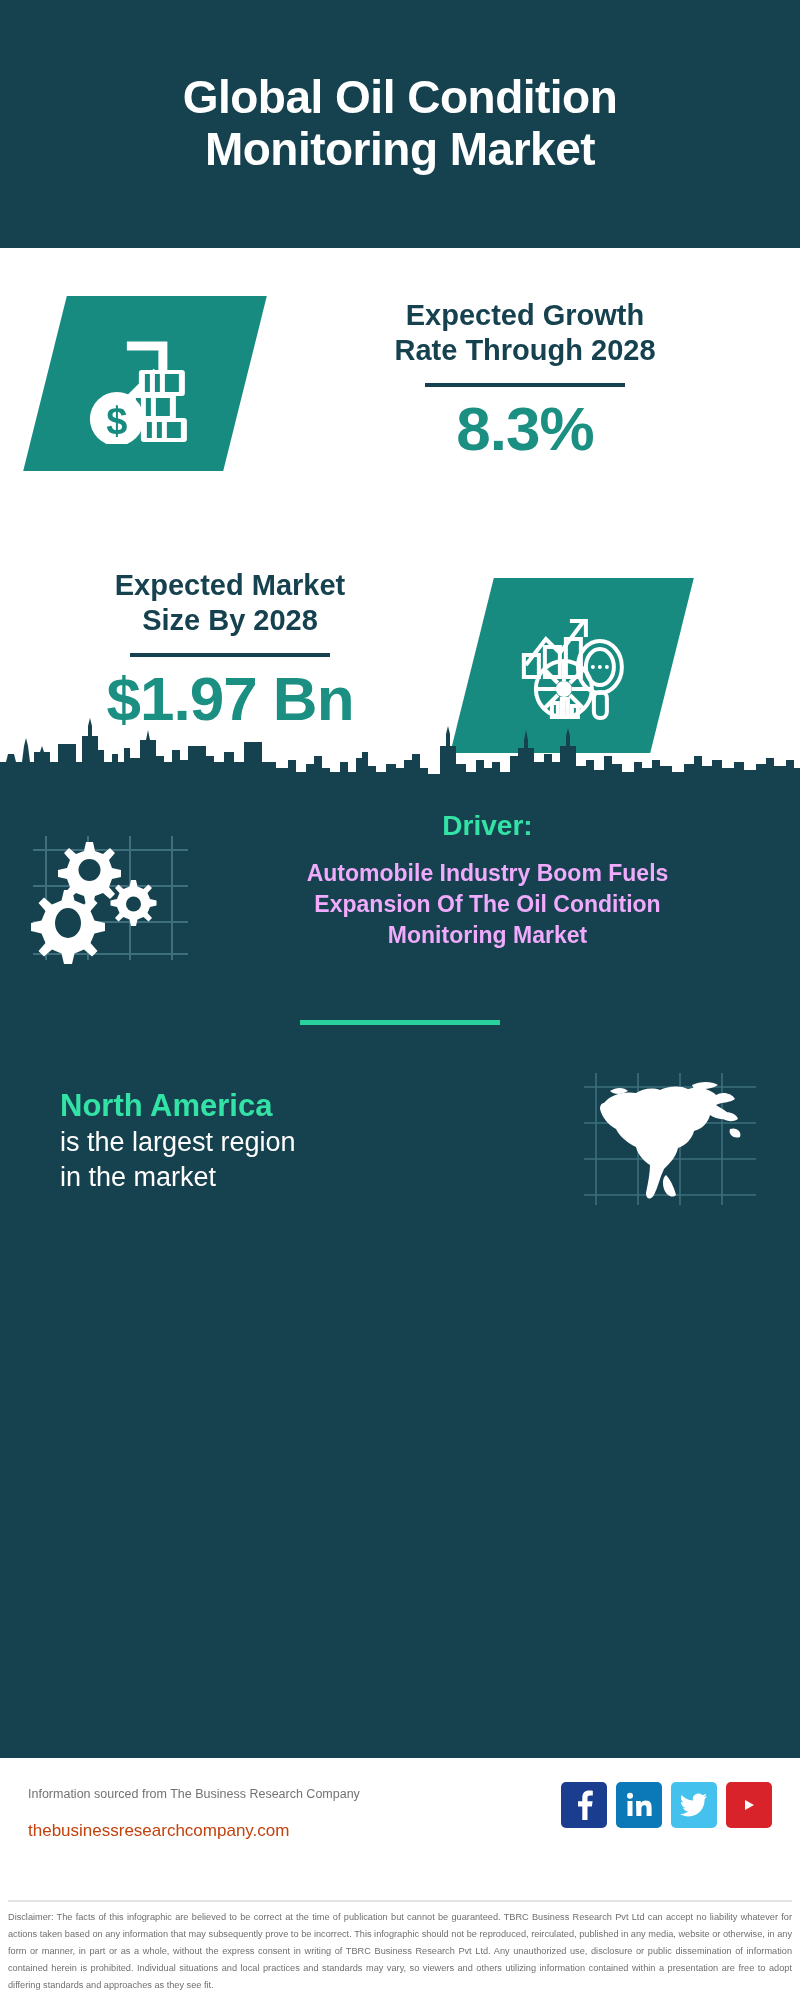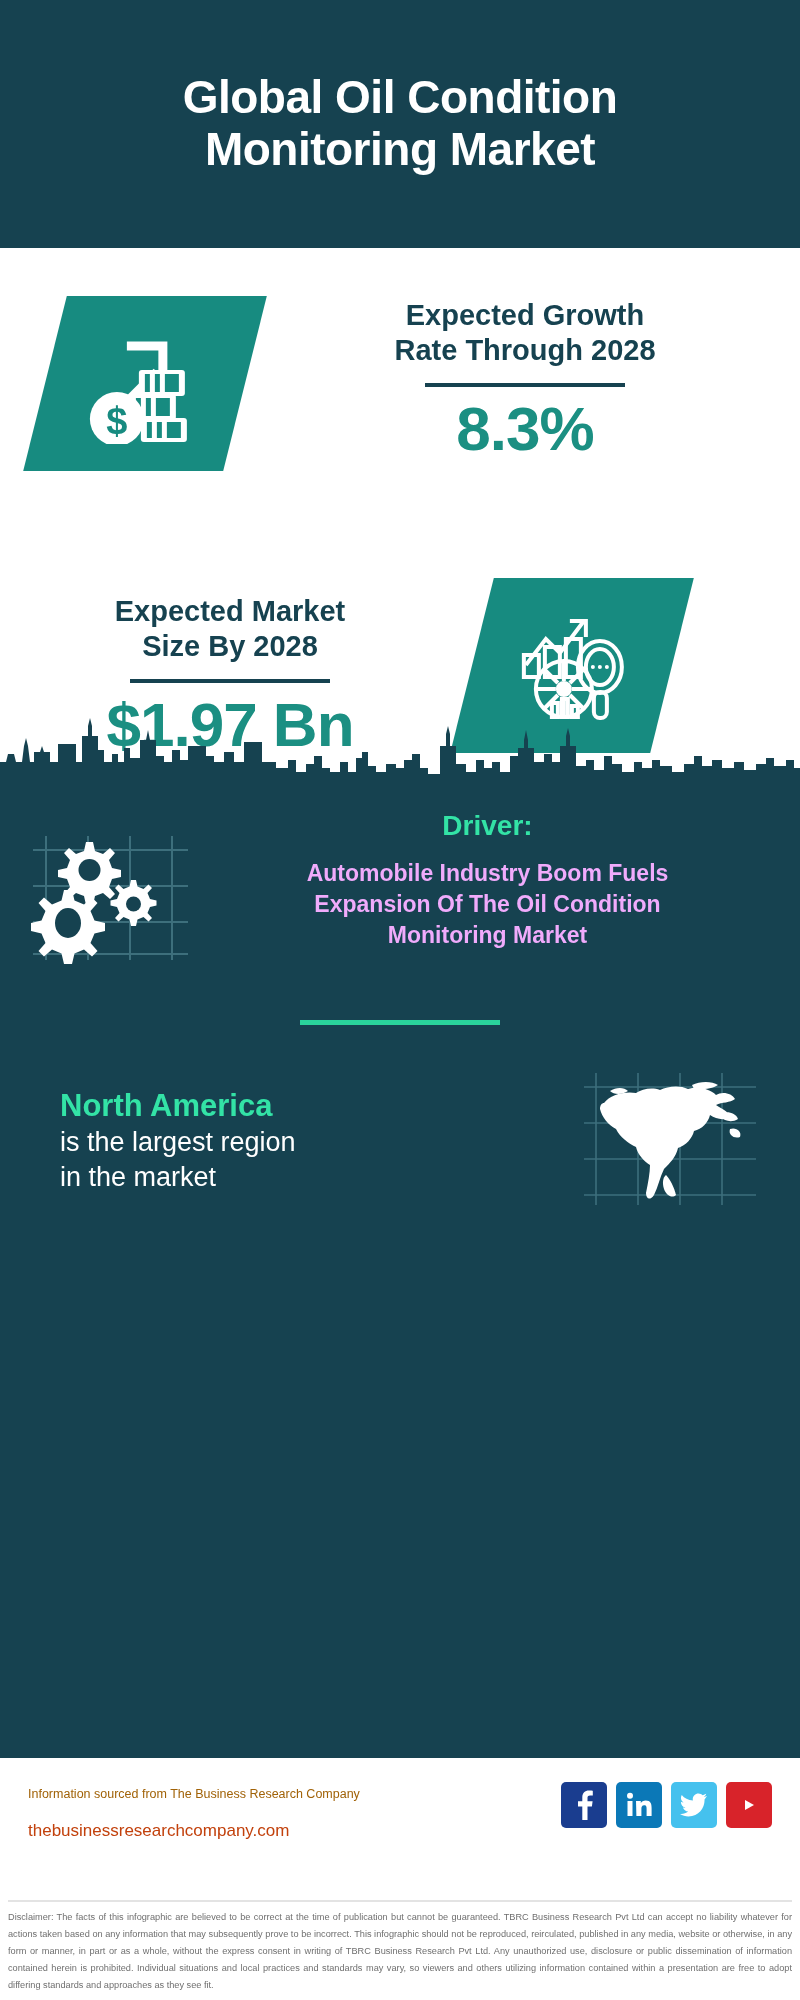--- a/index.html
+++ b/index.html
@@ -42,21 +42,21 @@
   }
   .para > svg { transform:skewX(14deg); }
 
   .row1-icon { left:45px; top:48px; }
   .row1-text {
     position:absolute; left:290px; top:50px; width:470px;
     text-align:center;
   }
   .row2-icon { left:472px; top:330px; }
   .row2-text {
-    position:absolute; left:30px; top:346px; width:400px;
+    position:absolute; left:30px; top:320px; width:400px;
     text-align:center;
   }
 
   .stat-label {
     color:#164250;
     font-size:29px;
     font-weight:bold;
     line-height:1.22;
   }
   .rule {
@@ -96,21 +96,21 @@
 
   .region-block { display:flex; align-items:center; padding:0 30px; gap:6px; }
   .region-copy { flex:1; text-align:left; padding-left:30px; }
   .region-name { color:#33e3a6; font-size:31px; font-weight:bold; line-height:1.2; }
   .region-sub { color:#ffffff; font-size:27px; line-height:1.3; }
   .map-wrap { width:190px; flex:0 0 190px; }
 
   
   .footer { background:#ffffff; height:142px; padding:22px 28px 0 28px; display:flex; align-items:flex-start; }
   .src { flex:1; padding-top:4px; }
-  .src-line1 { color:#a16207; font-size:12.5px; line-height:1.7; }
+  .src-line1 { color:#737373; font-size:12.5px; line-height:1.7; }
   .src-line2 { color:#c2410c; font-size:17px; line-height:1.7;margin-top:12px; }
   .socials { display:flex; gap:9px; padding-top:2px; }
   .sq { width:46px; height:46px; border-radius:5px; display:flex; align-items:center; justify-content:center; }
   .fb { background:#1a3d8f; }
   .li { background:#0b78b7; }
   .tw { background:#45c1ee; }
   .yt { background:#d8232a; }
 
   .disclaimer-wrap { background:#ffffff; padding:0 8px 6px 8px; }
   .hr-top { height:2px; background:#e3e3e3; margin:0 0 7px 0; }

